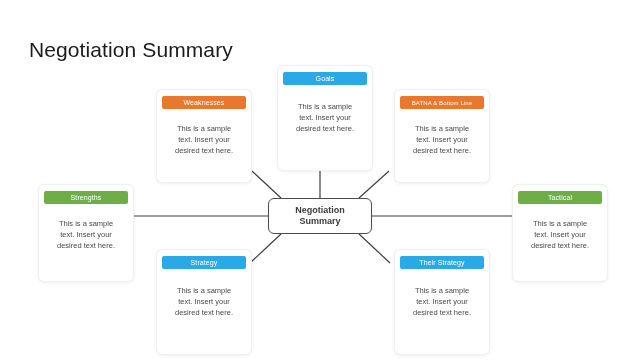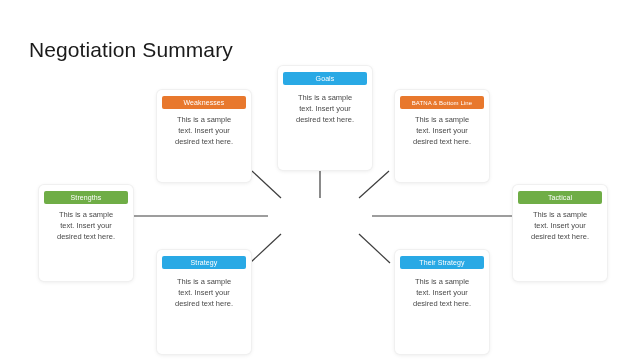--- a/index.html
+++ b/index.html
@@ -73,20 +73,21 @@
   .card {
     position: absolute;
     width: 94px;
     background: #ffffff;
     border-radius: 5px;
     box-shadow: 0 0 0 1px #f0f0f0, 0 1px 4px rgba(0,0,0,0.10);
     padding: 6px 5px 5px 5px;
     display: flex;
     flex-direction: column;
     align-items: center;
+    gap: 9px;
   }
 
   .card-header {
     width: 84px;
     height: 13px;
     border-radius: 2px;
     display: flex;
     align-items: center;
     justify-content: center;
     margin-bottom: 6px;
@@ -142,20 +143,24 @@
       <line x1="281" y1="182" x2="252" y2="155"></line>
 
       <line x1="359" y1="182" x2="389" y2="155"></line>
 
       <line x1="281" y1="218" x2="250" y2="247"></line>
 
       <line x1="359" y1="218" x2="390" y2="247"></line>
     </g>
   </svg>
 
+  <div id="center-node">
+    <div class="center-label">Negotiation
+Summary</div>
+  </div>
 
   <div class="card" id="card-goals">
     <div class="card-header" style="background:#29a9e5">
       <span class="card-header-label">Goals</span>
     </div>
     <div class="card-body">This is a sample text. Insert your desired text here.</div>
   </div>
 
   <div class="card" id="card-weaknesses">
     <div class="card-header" style="background:#e8782d">

